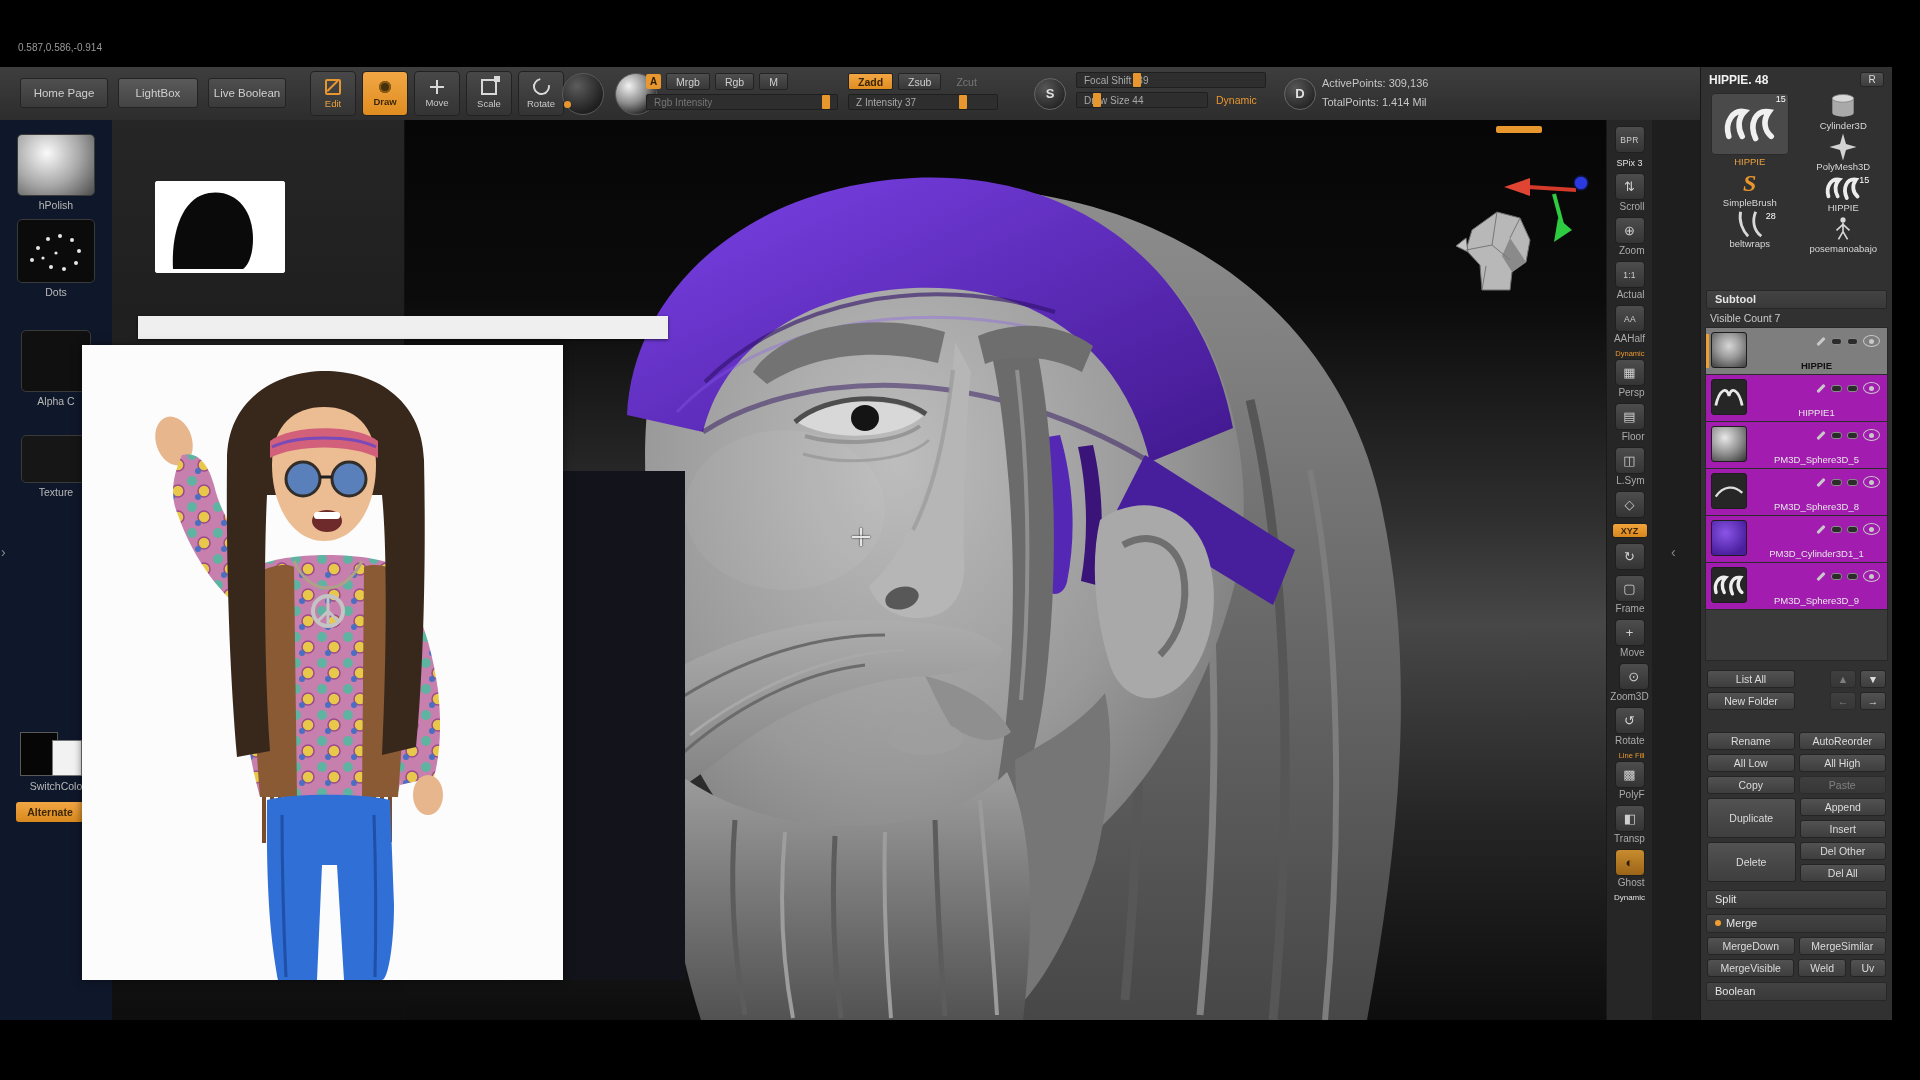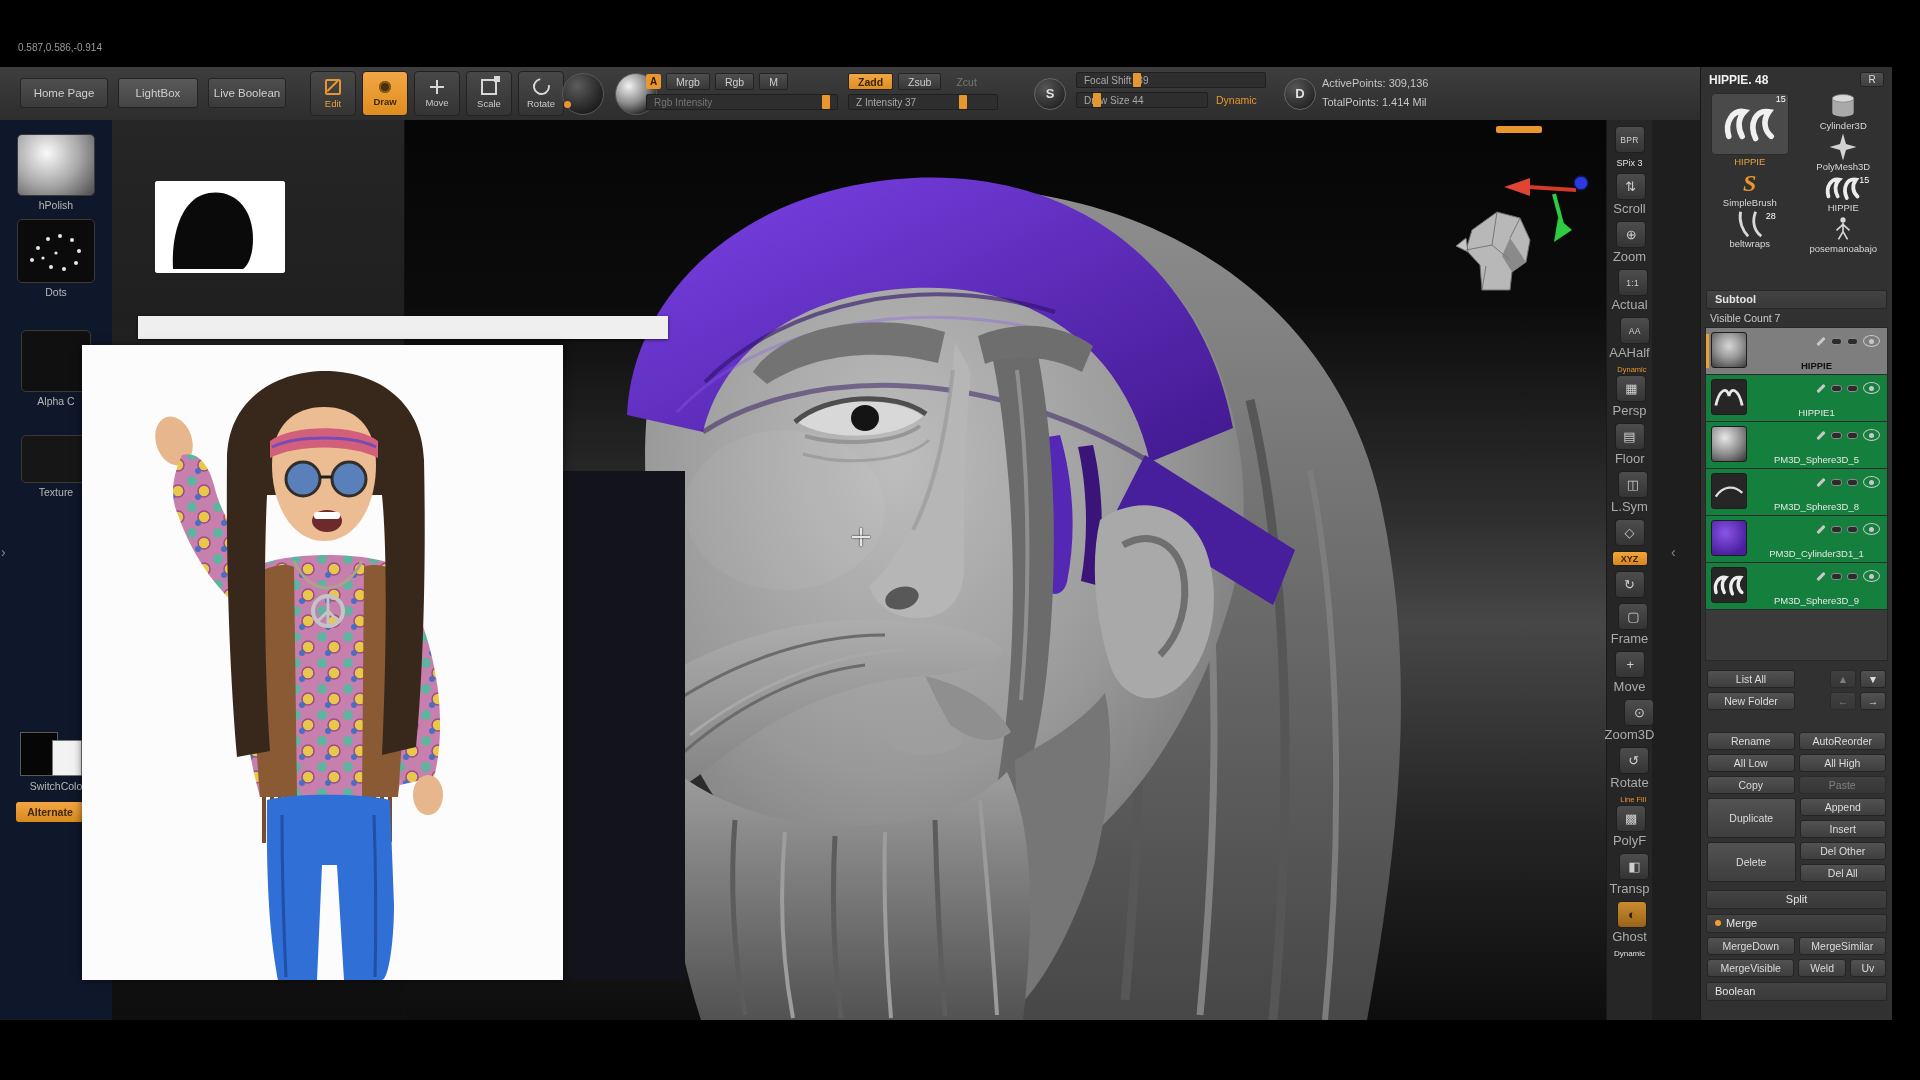--- a/index.html
+++ b/index.html
@@ -86,21 +86,21 @@
   #gizmo{left:1496px;top:168px;width:96px;height:80px;z-index:4;}
   #polyhead{left:1452px;top:200px;width:90px;height:100px;z-index:4;}
 
   
   #rightshelf{left:1606px;top:120px;width:46px;height:900px;background:#262626;border-left:1px solid #191919;display:flex;flex-direction:column;align-items:center;padding-top:6px;gap:5px;box-sizing:border-box;z-index:3;}
   .rs-item{display:flex;flex-direction:column;align-items:flex-end;gap:1px;}
   .rs-box{width:30px;height:27px;background:linear-gradient(#4d4d4d,#343434);border:1px solid #1f1f1f;border-radius:4px;color:#cfcfcf;font-size:13px;display:flex;align-items:center;justify-content:center;box-sizing:border-box;}
   .rs-box.smalltext{font-size:8.5px;letter-spacing:.3px;}
   .rs-box.orange{background:linear-gradient(#f2a53c,#d8861e);color:#3a2404;font-weight:bold;width:36px;height:15px;font-size:9px;border-radius:3px;}
   .rs-box.activeghost{background:linear-gradient(#c98c2f,#9a6418);color:#2a1a04;}
-  .rs-cap{font-size:13px;color:#ababab;}
+  .rs-cap{font-size:10px;color:#ababab;}
   .rs-pre{font-size:7.5px;color:#e8962e;}
   .rs-textonly{font-size:9px;color:#e0e0e0;}
 
   #traygap{left:1652px;top:120px;width:48px;height:900px;background:#1e1e1e;z-index:2;}
 
   
   #panel{left:1700px;top:67px;width:192px;height:953px;background:#313131;border-left:1px solid #171717;overflow:hidden;box-sizing:border-box;z-index:6;}
   #panel-header{display:flex;align-items:center;justify-content:space-between;padding:5px 8px 2px 8px;}
   #panel-title{font-size:12px;font-weight:bold;color:#f0f0f0;}
   .pbtn{background:linear-gradient(#525252,#3e3e3e);border:1px solid #242424;border-radius:3px;color:#dcdcdc;font-size:10.5px;height:18px;line-height:17px;text-align:center;box-sizing:border-box;}
@@ -113,21 +113,21 @@
   .tp-thumb.big{width:76px;height:60px;}
   .tp-thumb.sm{width:56px;height:26px;background:none;border:none;}
   .badge{position:absolute;right:2px;top:0px;font-size:9px;color:#fff;}
   .tp-label{font-size:9.5px;color:#d8d8d8;margin-top:1px;white-space:nowrap;}
   .tp-label.orange{color:#e8a23c;}
   .sb-glyph{font-size:24px;font-weight:bold;font-style:italic;color:#e8962e;font-family:"Liberation Serif",serif;}
   .phead{background:linear-gradient(#434343,#393939);border:1px solid #272727;color:#e4e4e4;font-size:11px;height:17px;line-height:16px;padding:0 8px;border-radius:2px;margin:5px 5px 0 5px;}
   .phead.bold{font-weight:bold;}
   #visline{font-size:10.5px;color:#c9c9c9;padding:3px 9px 2px;}
   #stlist{margin:1px 4px 0 4px;background:#3a3a3a;border:1px solid #272727;height:332px;overflow:hidden;}
-  .strow{position:relative;height:46px;border-bottom:1px solid #2b2b2b;background:#15803d;}
+  .strow{position:relative;height:46px;border-bottom:1px solid #2b2b2b;background:#a21caf;}
   .strow.sel{background:#7e7e7e;}
   .sel-tick{position:absolute;left:0;top:6px;bottom:6px;width:3px;background:#f0a030;}
   .st-thumb{position:absolute;left:5px;top:4px;width:36px;height:36px;background:#262626;border:1px solid #1d1d1d;border-radius:3px;box-sizing:border-box;display:flex;align-items:center;justify-content:center;overflow:hidden;}
   .k-bust{background:radial-gradient(circle at 50% 38%,#d6d6d6 0%,#9a9a9a 45%,#4a4a4a 92%);}
   .k-sphere{background:radial-gradient(circle at 38% 32%,#e8e8e8,#8a8a8a 55%,#3c3c3c 95%);}
   .k-bust2{background:radial-gradient(circle at 45% 35%,#f2f2f2,#b0b0b0 55%,#555 95%);}
   .k-purple{background:radial-gradient(circle at 40% 35%,#8a55e8,#4a1f9e 75%);}
   .st-icons{position:absolute;right:7px;top:7px;display:flex;align-items:center;gap:5px;}
   .pen{width:10px;height:3px;background:#c8c8c8;border-radius:1px;transform:rotate(-45deg);}
   .ov{width:11px;height:7px;background:#2b2b2b;border:1px solid #8a8a8a;border-radius:3px;box-sizing:border-box;}
@@ -723,21 +723,21 @@
     </div>
   </div>
   <div class="dblrow">
     <div class="pbtn tall">Delete</div>
     <div class="stack">
       <div class="pbtn">Del Other</div>
       <div class="pbtn">Del All</div>
     </div>
   </div>
 
-  <div class="phead" style="margin-top:8px;text-align:center;">Split</div>
+  <div class="phead" style="margin-top:8px;">Split</div>
   <div class="phead"><span class="mdot"></span><span>Merge</span></div>
 
   <div class="btnrow">
     <div class="pbtn grow">MergeDown</div>
     <div class="pbtn grow">MergeSimilar</div>
   </div>
   <div class="btnrow">
     <div class="pbtn" style="flex:1.5;">MergeVisible</div>
     <div class="pbtn" style="flex:.8;">Weld</div>
     <div class="pbtn" style="flex:.6;">Uv</div>

